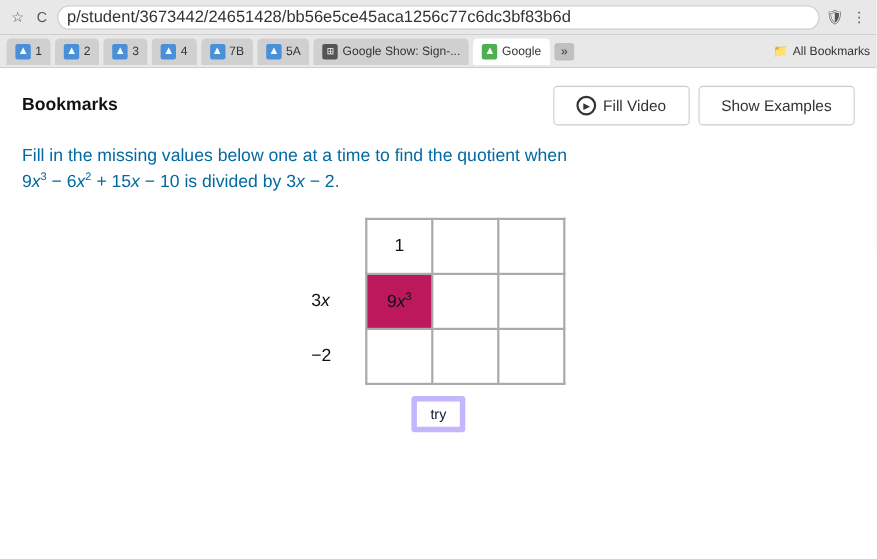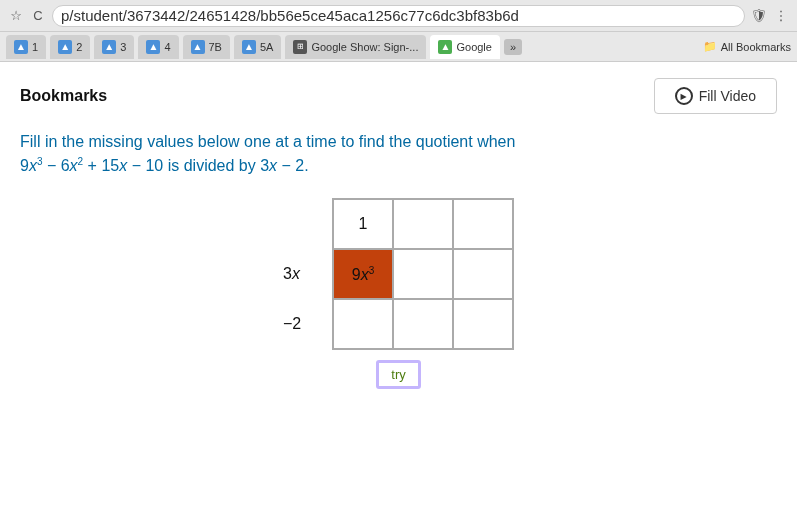--- a/index.html
+++ b/index.html
@@ -194,35 +194,35 @@
       background: transparent;
       text-align: left;
       padding-right: 8px;
       width: 50px;
     }
     .division-table td.input-cell {
       background: white;
       border: 2px solid #aaa;
     }
     .division-table td.filled-cell {
-      background: #c2410c;
+      background: #be185d;
       border: 2px solid #aaa;
       font-weight: normal;
     }
     .division-table td.empty-cell {
       background: white;
       border: 2px solid #aaa;
     }
     .try-btn {
       background: white;
-      border: 3px solid #c4b5fd;
+      border: 5px solid #c4b5fd;
       border-radius: 3px;
       padding: 4px 12px;
       font-size: 13px;
-      color: #4d7c0f;
+      color: #0f172a;
       cursor: pointer;
       margin-top: 10px;
     }
 
     
     sup { font-size: 10px; }
   </style>
 </head>
 <body>
 
@@ -279,20 +279,23 @@
 
 <div class="main-content">
 
   <div class="question-header">
     <span class="question-label">Bookmarks</span>
     <div class="header-buttons">
       <button class="watch-video-btn">
         <span class="play-circle">▶</span>
         <span>Fill Video</span>
       </button>
+      <button class="show-examples-btn">
+        <span>Show Examples</span>
+      </button>
     </div>
   </div>
 
   <div class="question-text">
     <p>Fill in the missing values below one at a time to find the quotient when</p>
     <p>9<i>x</i><sup>3</sup> − 6<i>x</i><sup>2</sup> + 15<i>x</i> − 10 is divided by 3<i>x</i> − 2.</p>
   </div>
 
   <div class="division-container">
     <table class="division-table">

